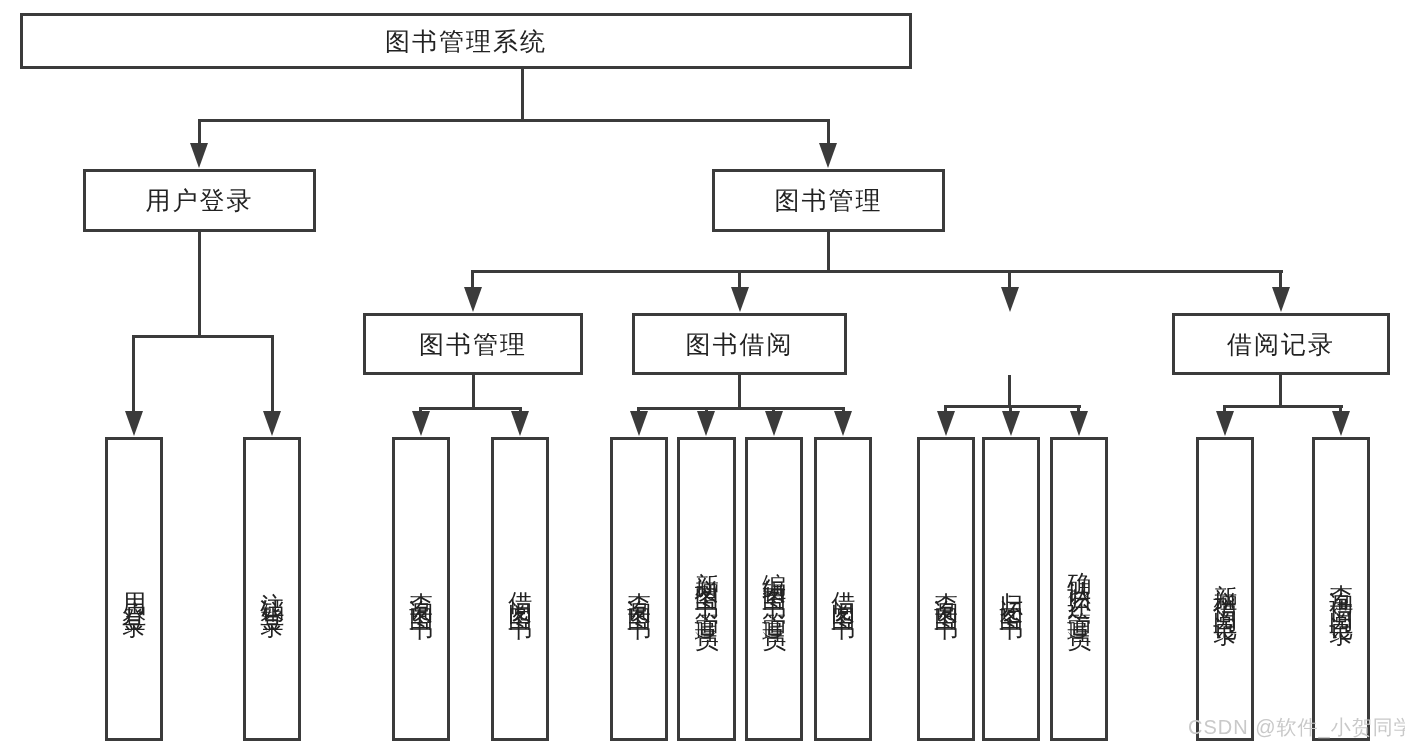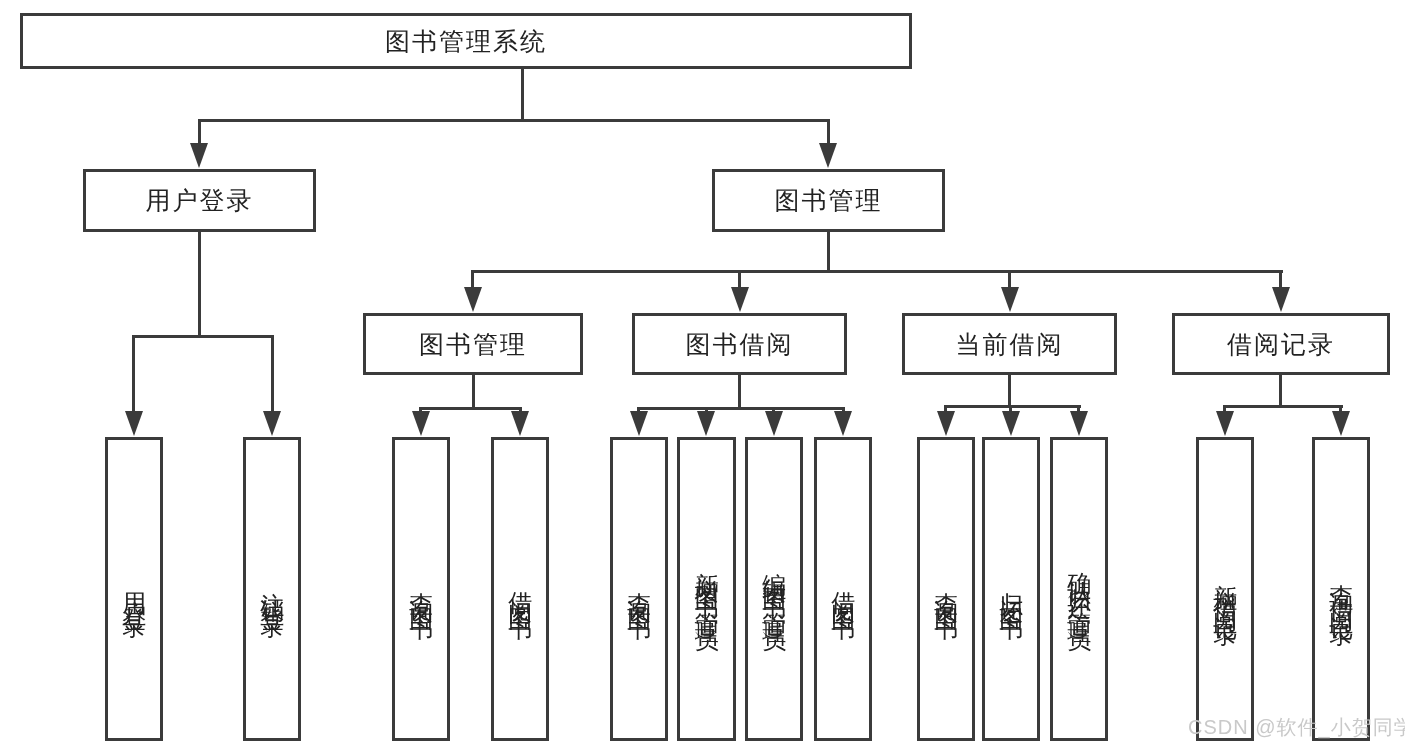--- a/index.html
+++ b/index.html
@@ -104,23 +104,20 @@
   <div class="arrow" style="left:1001px; top:287px;"></div>
   <div class="vl" style="left:1279px; top:270px; height:20px;"></div>
   <div class="arrow" style="left:1272px; top:287px;"></div>
 
   <div class="node" style="left:363px; top:313px; width:220px; height:62px;">
     <span>图书管理</span>
   </div>
   <div class="node" style="left:632px; top:313px; width:215px; height:62px;">
     <span>图书借阅</span>
   </div>
-  <div class="node" style="left:902px; top:313px; width:215px; height:62px;">
-    <span>当前借阅</span>
-  </div>
   <div class="node" style="left:1172px; top:313px; width:218px; height:62px;">
     <span>借阅记录</span>
   </div>
 
   <div class="vl" style="left:472px; top:375px; height:34px;"></div>
   <div class="hl" style="left:419px; top:407px; width:103px;"></div>
   <div class="vl" style="left:419px; top:407px; height:8px;"></div>
   <div class="arrow" style="left:412px; top:411px;"></div>
   <div class="vl" style="left:519px; top:407px; height:8px;"></div>
   <div class="arrow" style="left:511px; top:411px;"></div>

